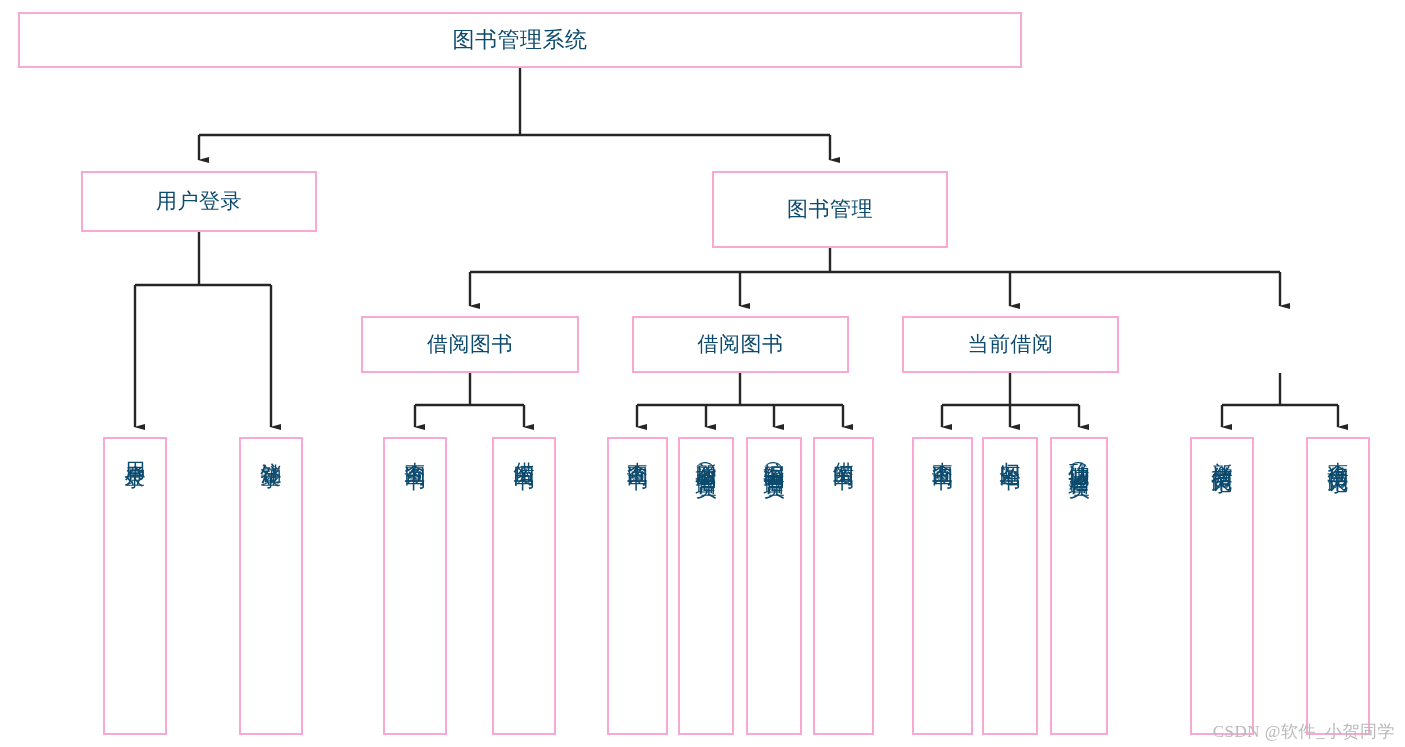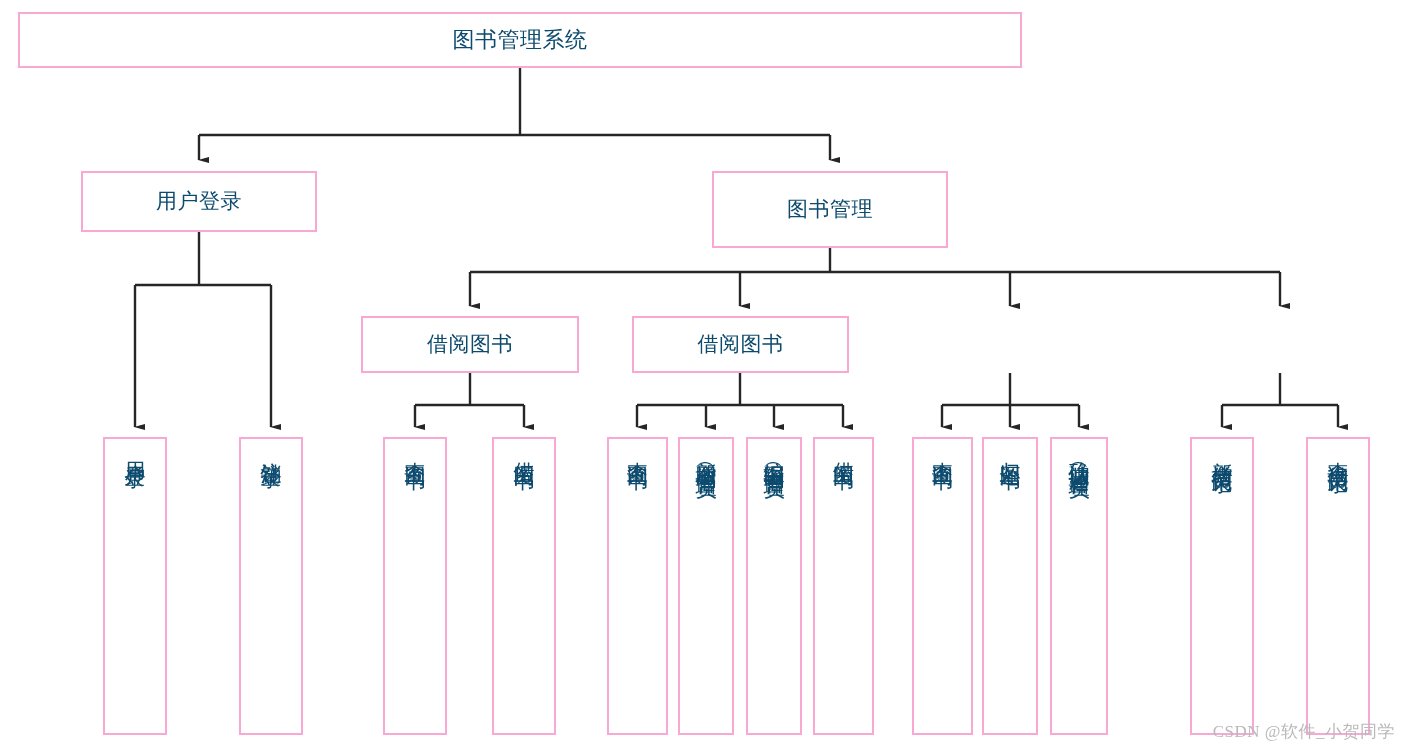--- a/index.html
+++ b/index.html
@@ -142,20 +142,23 @@
   <div class="node horiz" style="left:712px; top:171px; width:236px; height:77px;">
     <span class="node-label">图书管理</span>
   </div>
 
   <div class="node horiz" style="left:361px; top:316px; width:218px; height:57px;">
     <span class="node-label">借阅图书</span>
   </div>
   <div class="node horiz" style="left:632px; top:316px; width:217px; height:57px;">
     <span class="node-label">借阅图书</span>
   </div>
+  <div class="node horiz" style="left:902px; top:316px; width:217px; height:57px;">
+    <span class="node-label">当前借阅</span>
+  </div>
 
   <div class="node vert" style="left:103px; top:437px; width:64px; height:298px;">
     <span class="node-label">用户登录</span>
   </div>
   <div class="node vert" style="left:239px; top:437px; width:64px; height:298px;">
     <span class="node-label">注销登录</span>
   </div>
 
   <div class="node vert" style="left:383px; top:437px; width:64px; height:298px;">
     <span class="node-label">查询图书</span>

